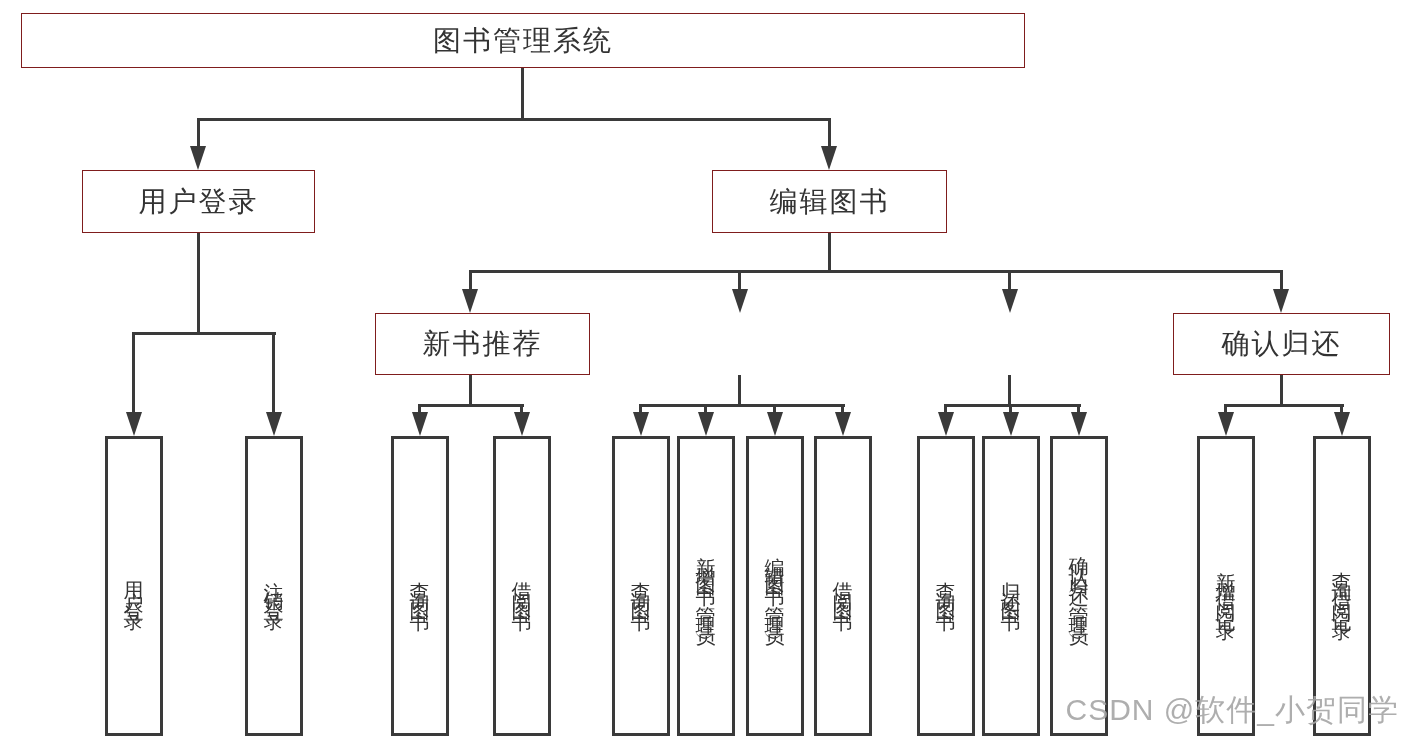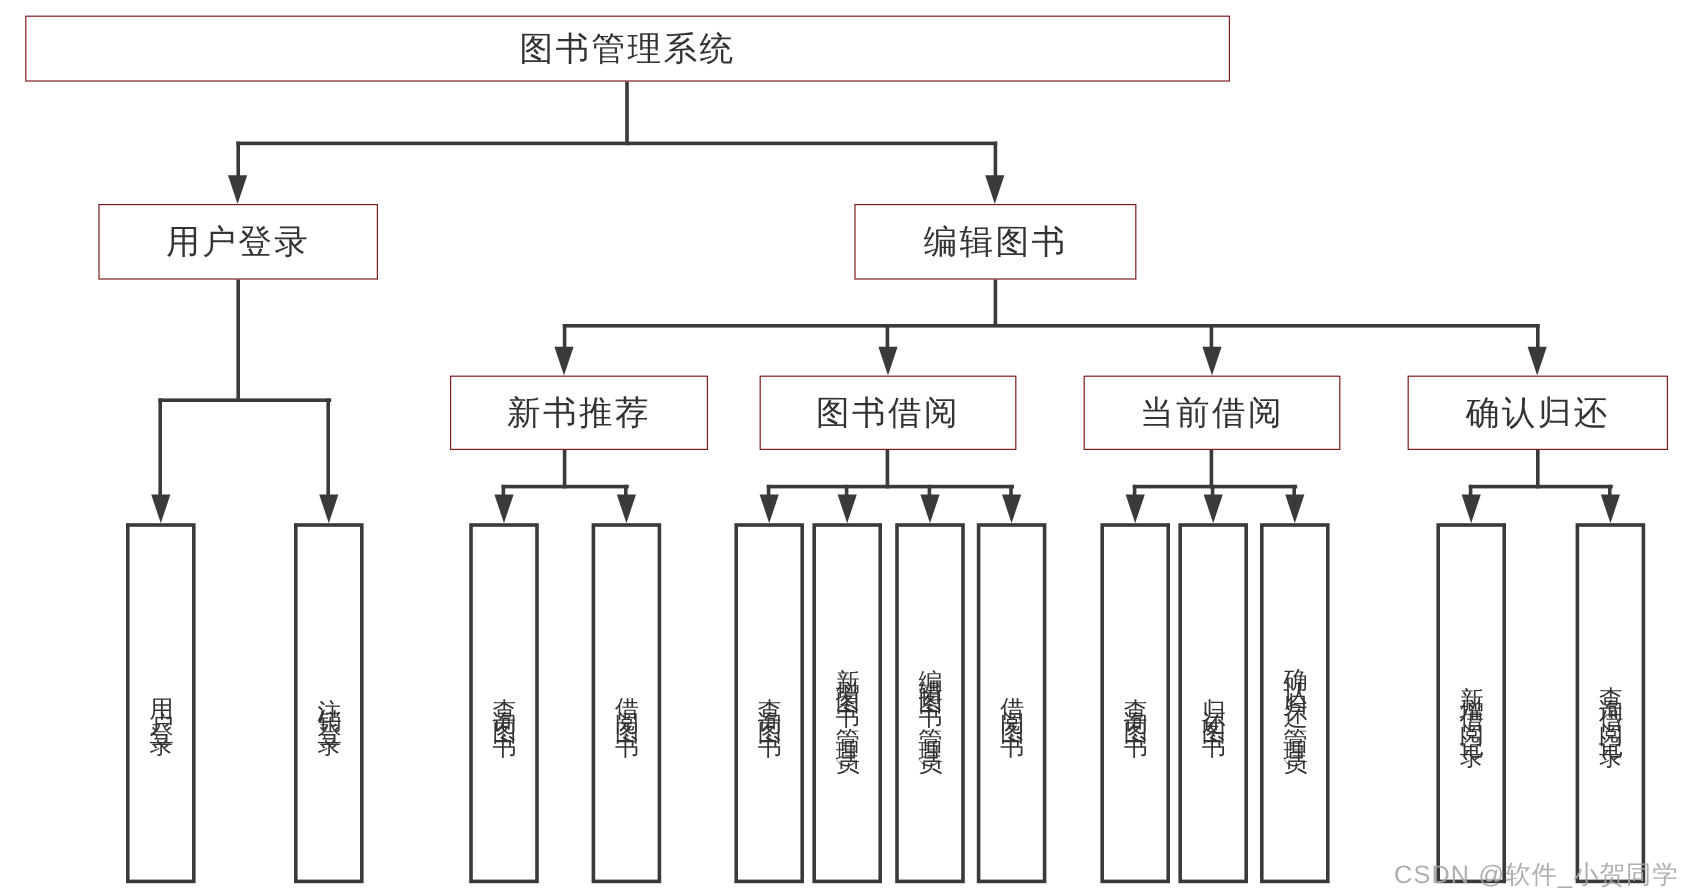--- a/index.html
+++ b/index.html
@@ -56,22 +56,22 @@
     position: absolute;
     width: 0;
     height: 0;
     border-left: 8px solid transparent;
     border-right: 8px solid transparent;
     border-top: 24px solid #3a3a3a;
   }
   .watermark {
     position: absolute;
     right: 6px;
-    bottom: 4px;
-    font-size: 21px;
+    bottom: 16px;
+    font-size: 30px;
     color: rgba(165,165,165,0.9);
     letter-spacing: 1px;
     z-index: 5;
     margin-left: 45px;
   }
 </style>
 </head>
 <body>
 
 <div id="canvas">
@@ -85,27 +85,21 @@
   </div>
 
   <div class="node" style="left:712px; top:170px; width:235px; height:63px;">
     <span>编辑图书</span>
   </div>
 
   <div class="node" style="left:363px; top:313px; width:215px; height:62px;margin-left:12px;">
     <span>新书推荐</span>
   </div>
 
-  <div class="node" style="left:633px; top:313px; width:214px; height:62px;">
-    <span>图书借阅</span>
-  </div>
-
-  <div class="node" style="left:903px; top:313px; width:214px; height:62px;">
-    <span>当前借阅</span>
-  </div>
+
 
   <div class="node" style="left:1173px; top:313px; width:217px; height:62px;">
     <span>确认归还</span>
   </div>
 
   <div class="leaf" style="left:105px;">
     <span class="vtext">用户登录</span>
   </div>
   <div class="leaf" style="left:245px;">
     <span class="vtext">注销登录</span>

